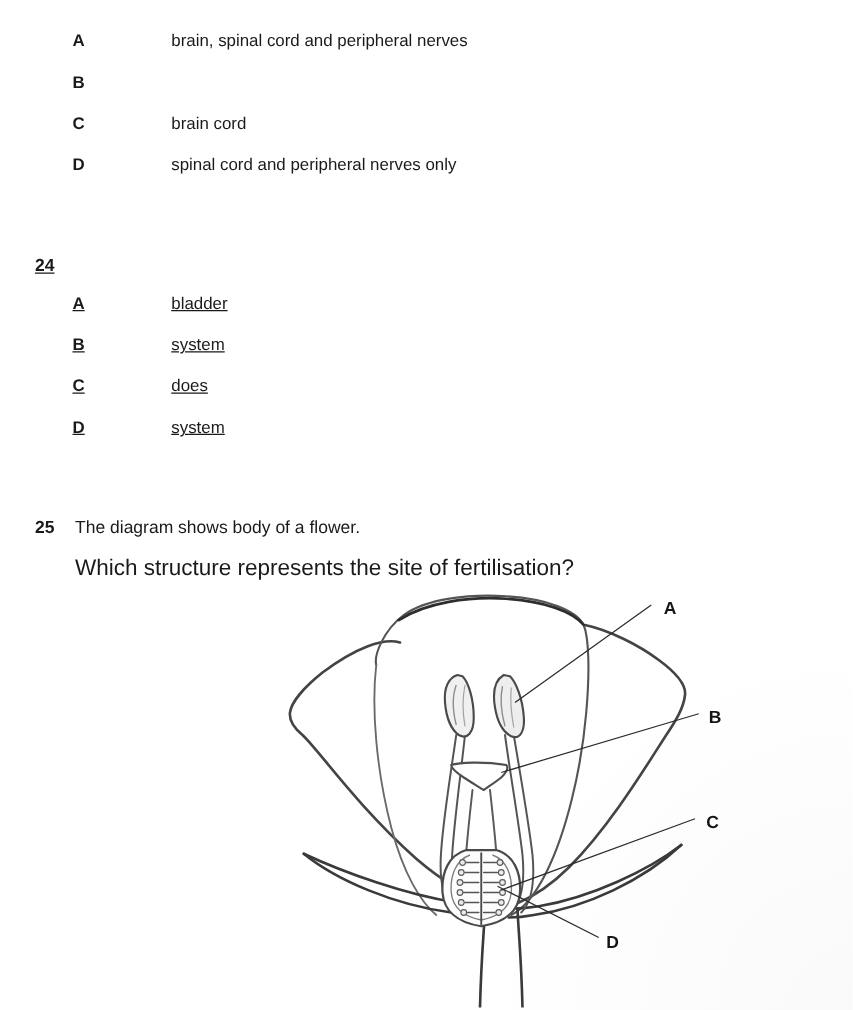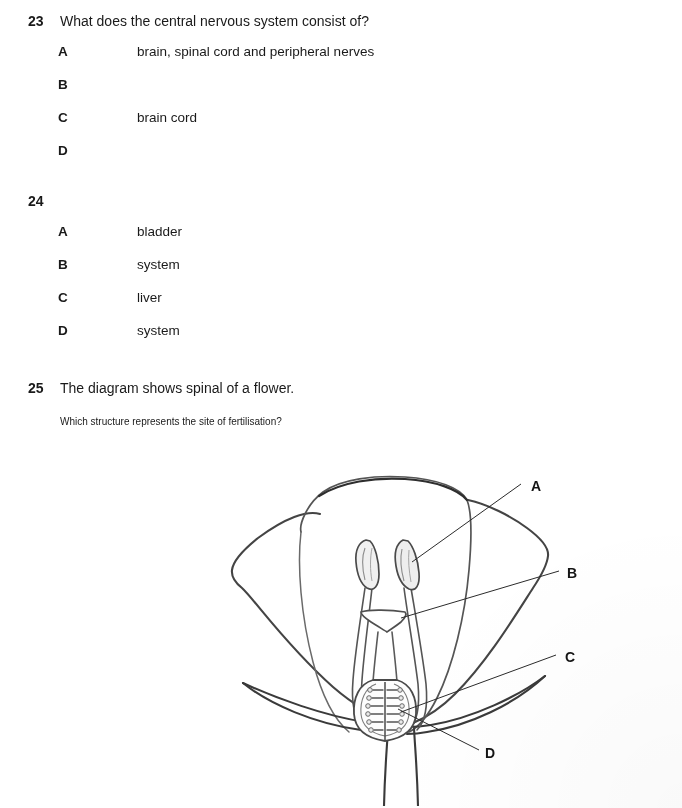--- a/index.html
+++ b/index.html
@@ -46,21 +46,21 @@
     font-size: 14px;
     line-height: 19px;
     flex: none;
   }
   .q-text {
     font-size: 14px;
     line-height: 19px;
   }
   .q-sub {
     margin-left: 60px;
-    font-size: 10px;
+    font-size: 18px;
     line-height: 19px;
   }
   .options {
     margin-top: 11px;
   }
   .option {
     display: flex;
     align-items: flex-start;
     height: 33px;
   }
@@ -93,70 +93,67 @@
     font-size: 14px;
     fill: #151515;
   }
 </style>
 </head>
 <body>
 
 <div class="page">
 
   <div class="question" style="top:12px;">
-    <div class="q-head">
-      <div class="q-num">23</div>
-      <div class="q-text">What does the central nervous system consist of?</div>
-    </div>
     <div class="options">
       <div class="option">
         <div class="opt-letter">A</div>
         <div class="opt-text">brain, spinal cord and peripheral nerves</div>
       </div>
       <div class="option">
         <div class="opt-letter">B</div>
       </div>
       <div class="option">
         <div class="opt-letter">C</div>
         <div class="opt-text">brain cord</div>
       </div>
       <div class="option">
         <div class="opt-letter">D</div>
-      </div>
-    </div>
-  </div>
-
-  <div class="question" style="top:192px;">
+        <div class="opt-text">spinal cord and peripheral nerves only</div>
+      </div>
+    </div>
+  </div>
+
+  <div class="question" style="top:203px;text-decoration:underline;">
     <div class="q-head">
       <div class="q-num">24</div>
     </div>
     <div class="options">
       <div class="option">
         <div class="opt-letter">A</div>
         <div class="opt-text">bladder</div>
       </div>
       <div class="option">
         <div class="opt-letter">B</div>
         <div class="opt-text">system</div>
       </div>
       <div class="option">
         <div class="opt-letter">C</div>
-        <div class="opt-text">liver</div>
+        <div class="opt-text">does</div>
       </div>
       <div class="option">
         <div class="opt-letter">D</div>
         <div class="opt-text">system</div>
       </div>
     </div>
   </div>
 
-  <div class="question" style="top:379px;">
+  <div class="question" style="top:412px;">
     <div class="q-head">
       <div class="q-num">25</div>
-      <div class="q-text">The diagram shows spinal of a flower.</div>
+      <div class="q-text">The diagram shows body of a flower.</div>
     </div>
     <div class="q-sub" style="margin-top:14px;">Which structure represents the site of fertilisation?</div>
   </div>
 
   <div class="diagram-wrap">
     <svg class="flower" width="400" height="340" viewBox="0 0 400 340" xmlns="http://www.w3.org/2000/svg">
 
       <g fill="none" stroke="#444" stroke-width="2.1" stroke-linecap="round" stroke-linejoin="round">
         <path d="M105,48 C92,44 70,52 43,72 C28,84 18,96 17,104
                  C16,112 22,118 27,122

